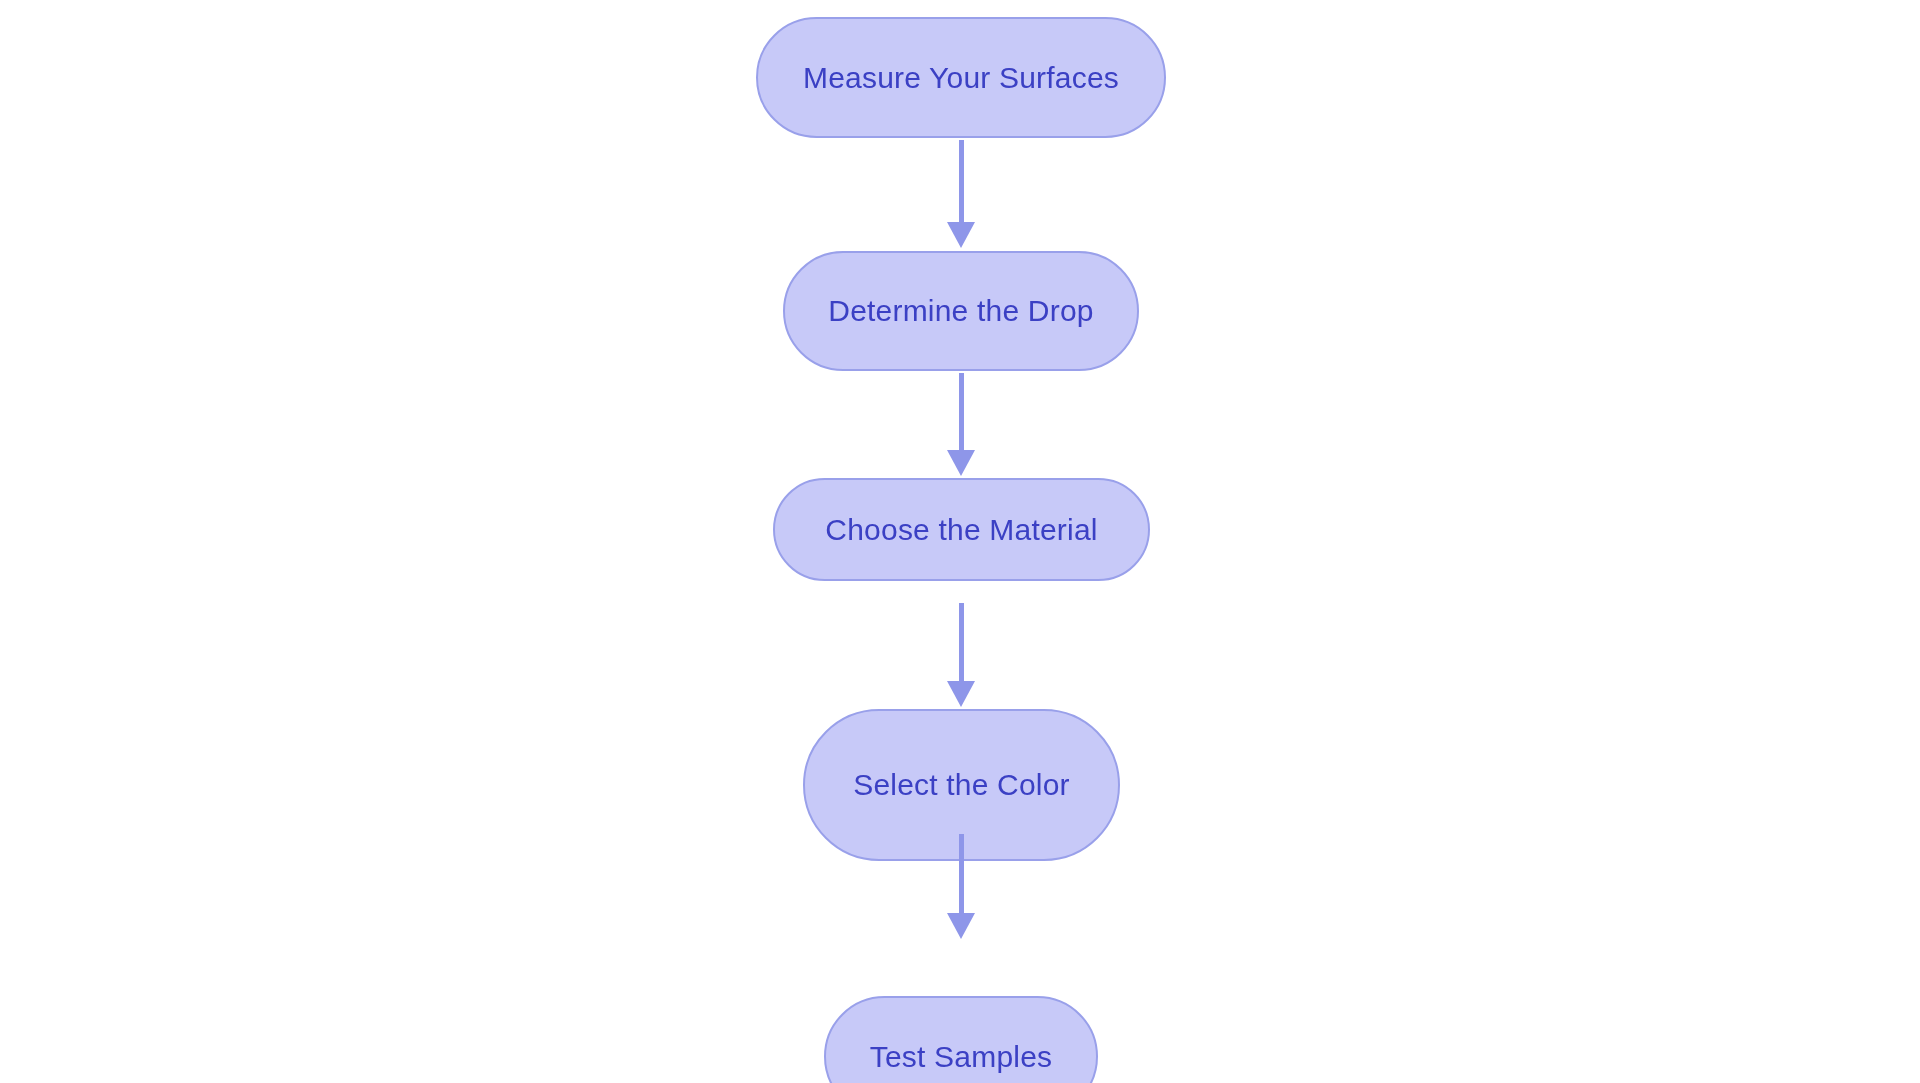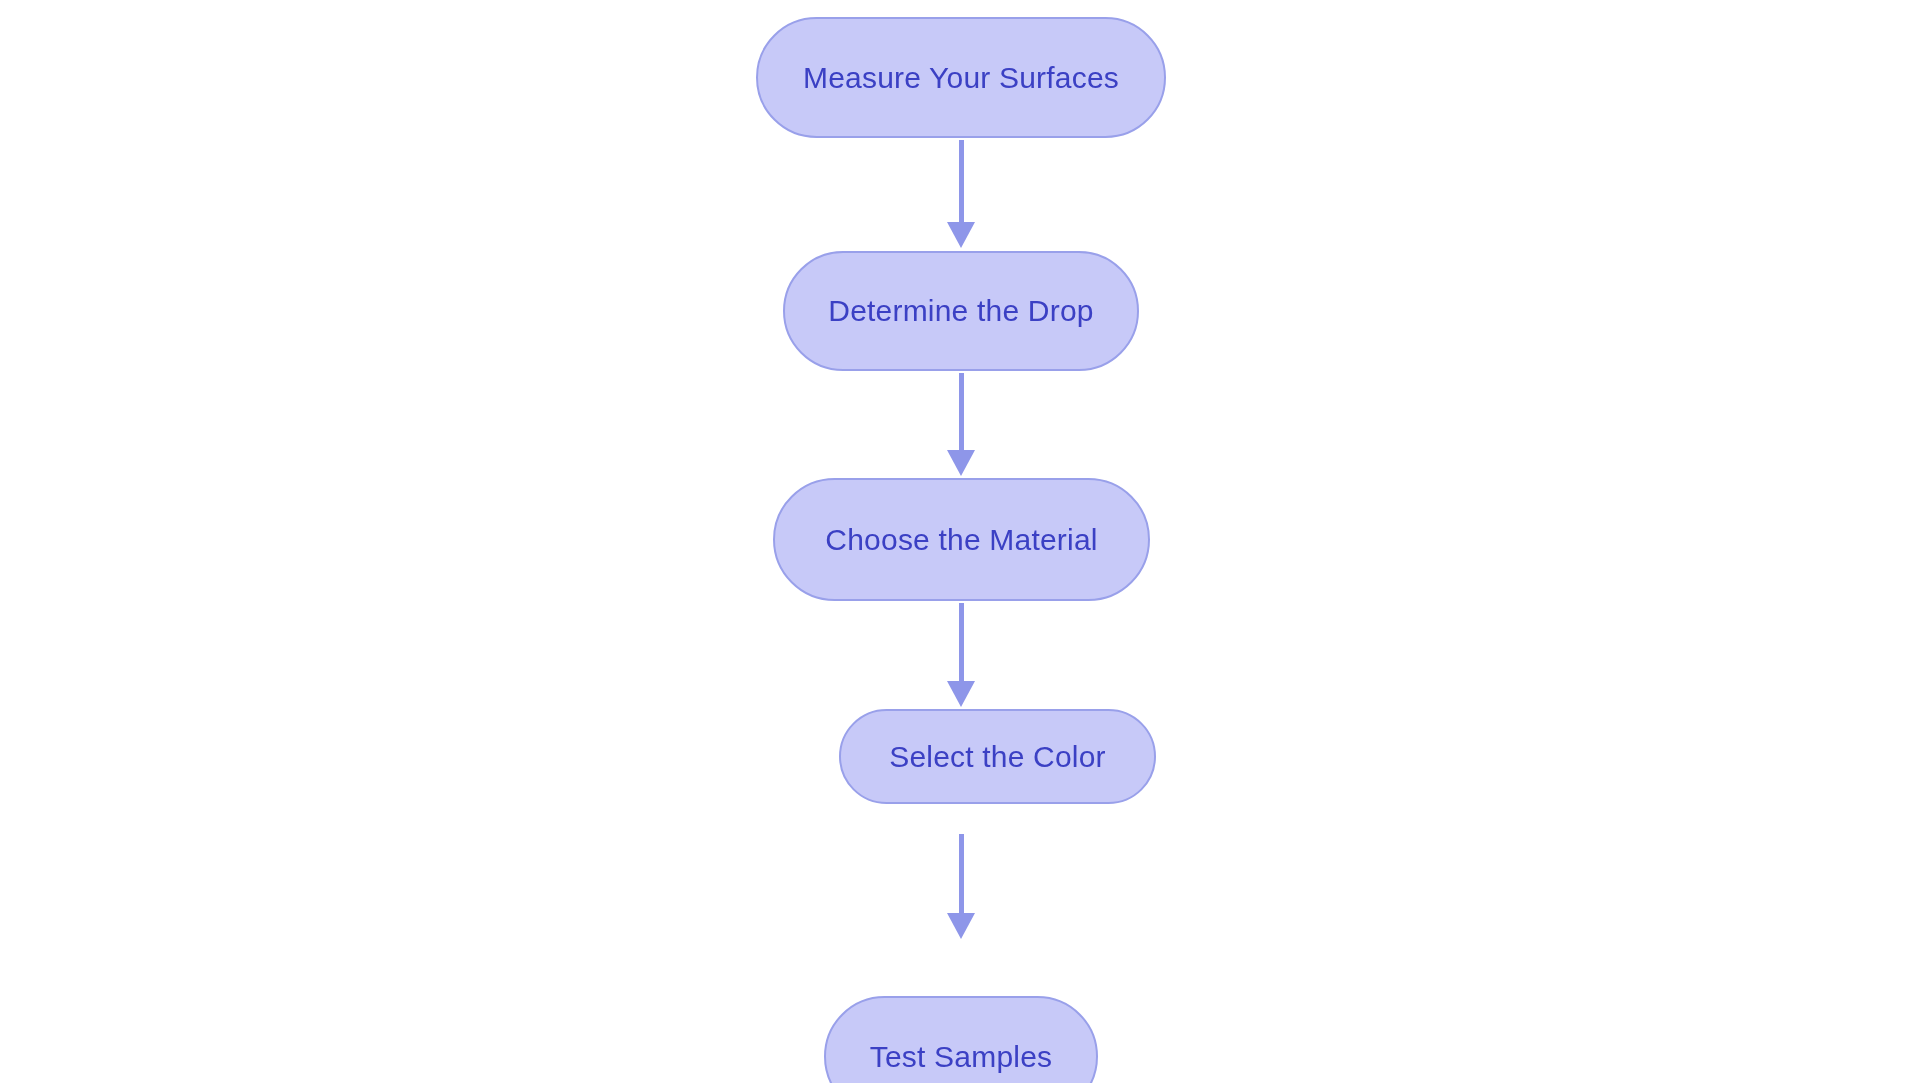--- a/index.html
+++ b/index.html
@@ -24,22 +24,22 @@
     background: #c7c9f8;
     border: 2px solid #99a0ea;
     border-radius: 999px;
     color: #3b40c4;
     font-size: 30px;
     letter-spacing: 0.2px;
     white-space: nowrap;
   }
   .n1 { left: 756px; top: 17px;  width: 410px; height: 121px; }
   .n2 { left: 783px; top: 251px; width: 356px; height: 120px; text-align: right; }
-  .n3 { left: 773px; top: 478px; width: 377px; height: 123px; }
-  .n4 { left: 839px; top: 709px; width: 317px; height: 95px; }
+  .n3 { left: 773px; top: 478px; width: 377px; height: 103px; }
+  .n4 { left: 803px; top: 709px; width: 317px; height: 152px; }
   .n5 { left: 824px; top: 996px; width: 274px; height: 121px; }
 
   .connector {
     position: absolute;
     width: 28px;
     display: flex;
     flex-direction: column;
     align-items: center;
   }
   .connector .line {

